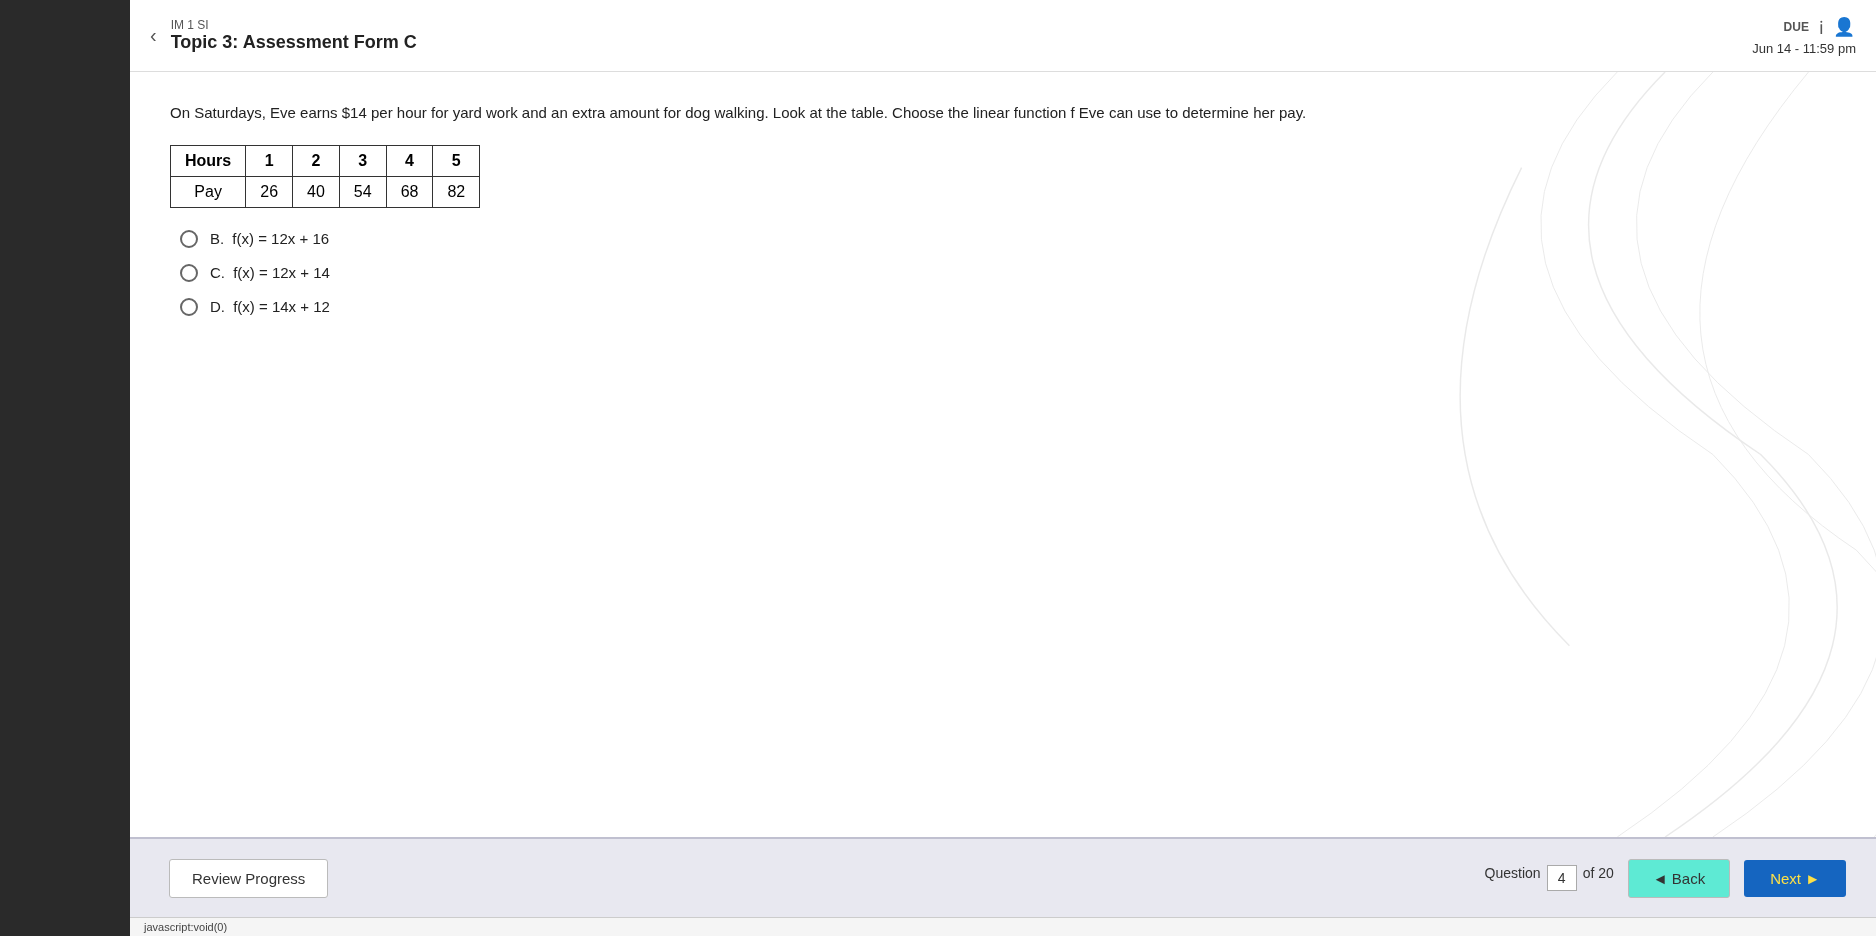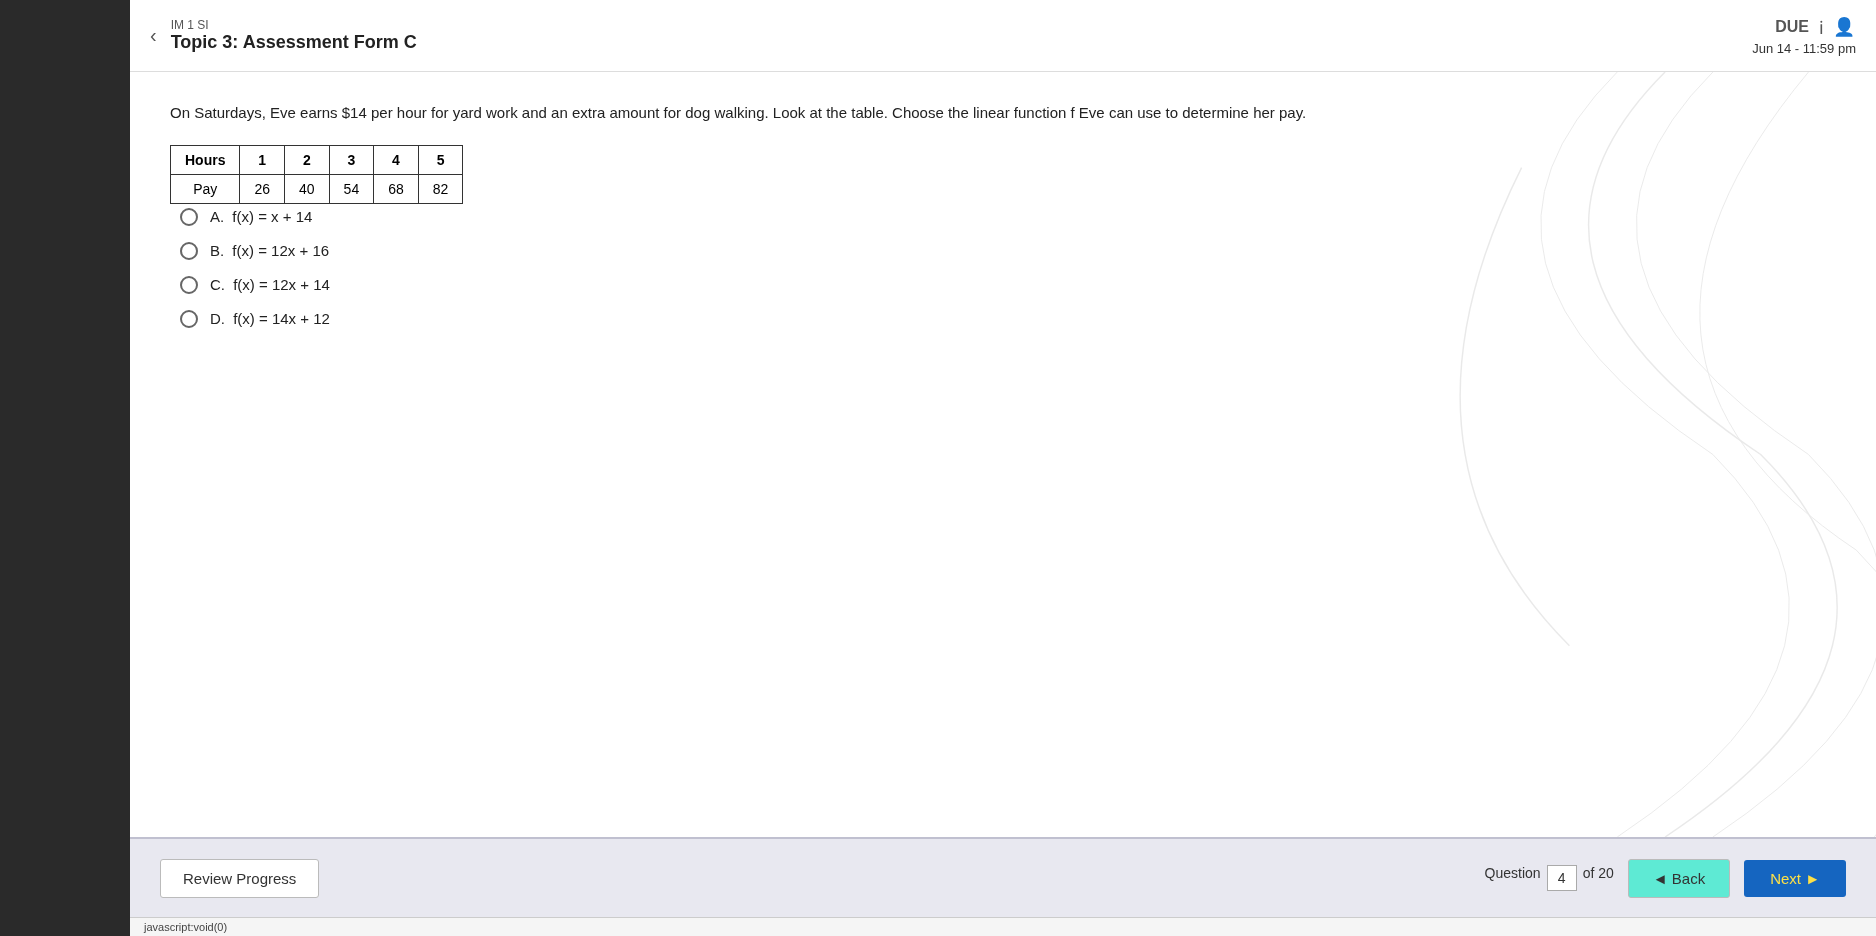--- a/index.html
+++ b/index.html
@@ -56,21 +56,21 @@
       color: #222;
       text-align: center;
     }
     .top-bar-right {
       display: flex;
       flex-direction: column;
       align-items: flex-end;
       gap: 2px;
     }
     .due-label {
-      font-size: 16px;
+      font-size: 12px;
       color: #555;
       font-weight: bold;
     }
     .due-date {
       font-size: 13px;
       color: #333;
     }
     .top-bar-icons {
       display: flex;
       gap: 10px;
@@ -90,22 +90,22 @@
       position: relative;
     }
     .question-text {
       font-size: 15px;
       color: #222;
       margin-bottom: 20px;
       line-height: 1.5;
     }
     .data-table {
       border-collapse: collapse;
-      margin-bottom: 4px;
-      font-size: 14px;
+      margin-bottom: 22px;
+      font-size: 16px;
     }
     .data-table th, .data-table td {
       border: 1px solid #333;
       padding: 6px 14px;
       text-align: center;
     }
     .data-table th {
       font-weight: bold;
       background: #fff;
     }
@@ -164,20 +164,21 @@
       min-height: 80px;
     }
     .review-progress-btn {
       background: #fff;
       border: 1px solid #bbb;
       padding: 10px 22px;
       font-size: 15px;
       color: #333;
       cursor: pointer;
       border-radius: 3px;
+      margin-left: 9px;
     }
     .bottom-right {
       display: flex;
       align-items: center;
       gap: 14px;
     }
     .question-counter {
       display: flex;
       gap: 6px;
       font-size: 14px;
@@ -277,27 +278,20 @@
           <td>26</td>
           <td>40</td>
           <td>54</td>
           <td>68</td>
           <td>82</td>
         </tr>
       </tbody>
     </table>
 
     <ul class="options-list">
-      <li class="option-item">
-        <span class="option-radio"></span>
-        <span class="option-label">
-          <span class="option-letter">A.</span>
-          f(x) = x + 14
-        </span>
-      </li>
       <li class="option-item">
         <span class="option-radio"></span>
         <span class="option-label">
           <span class="option-letter">B.</span>
           f(x) = 12x + 16
         </span>
       </li>
       <li class="option-item">
         <span class="option-radio"></span>
         <span class="option-label">

